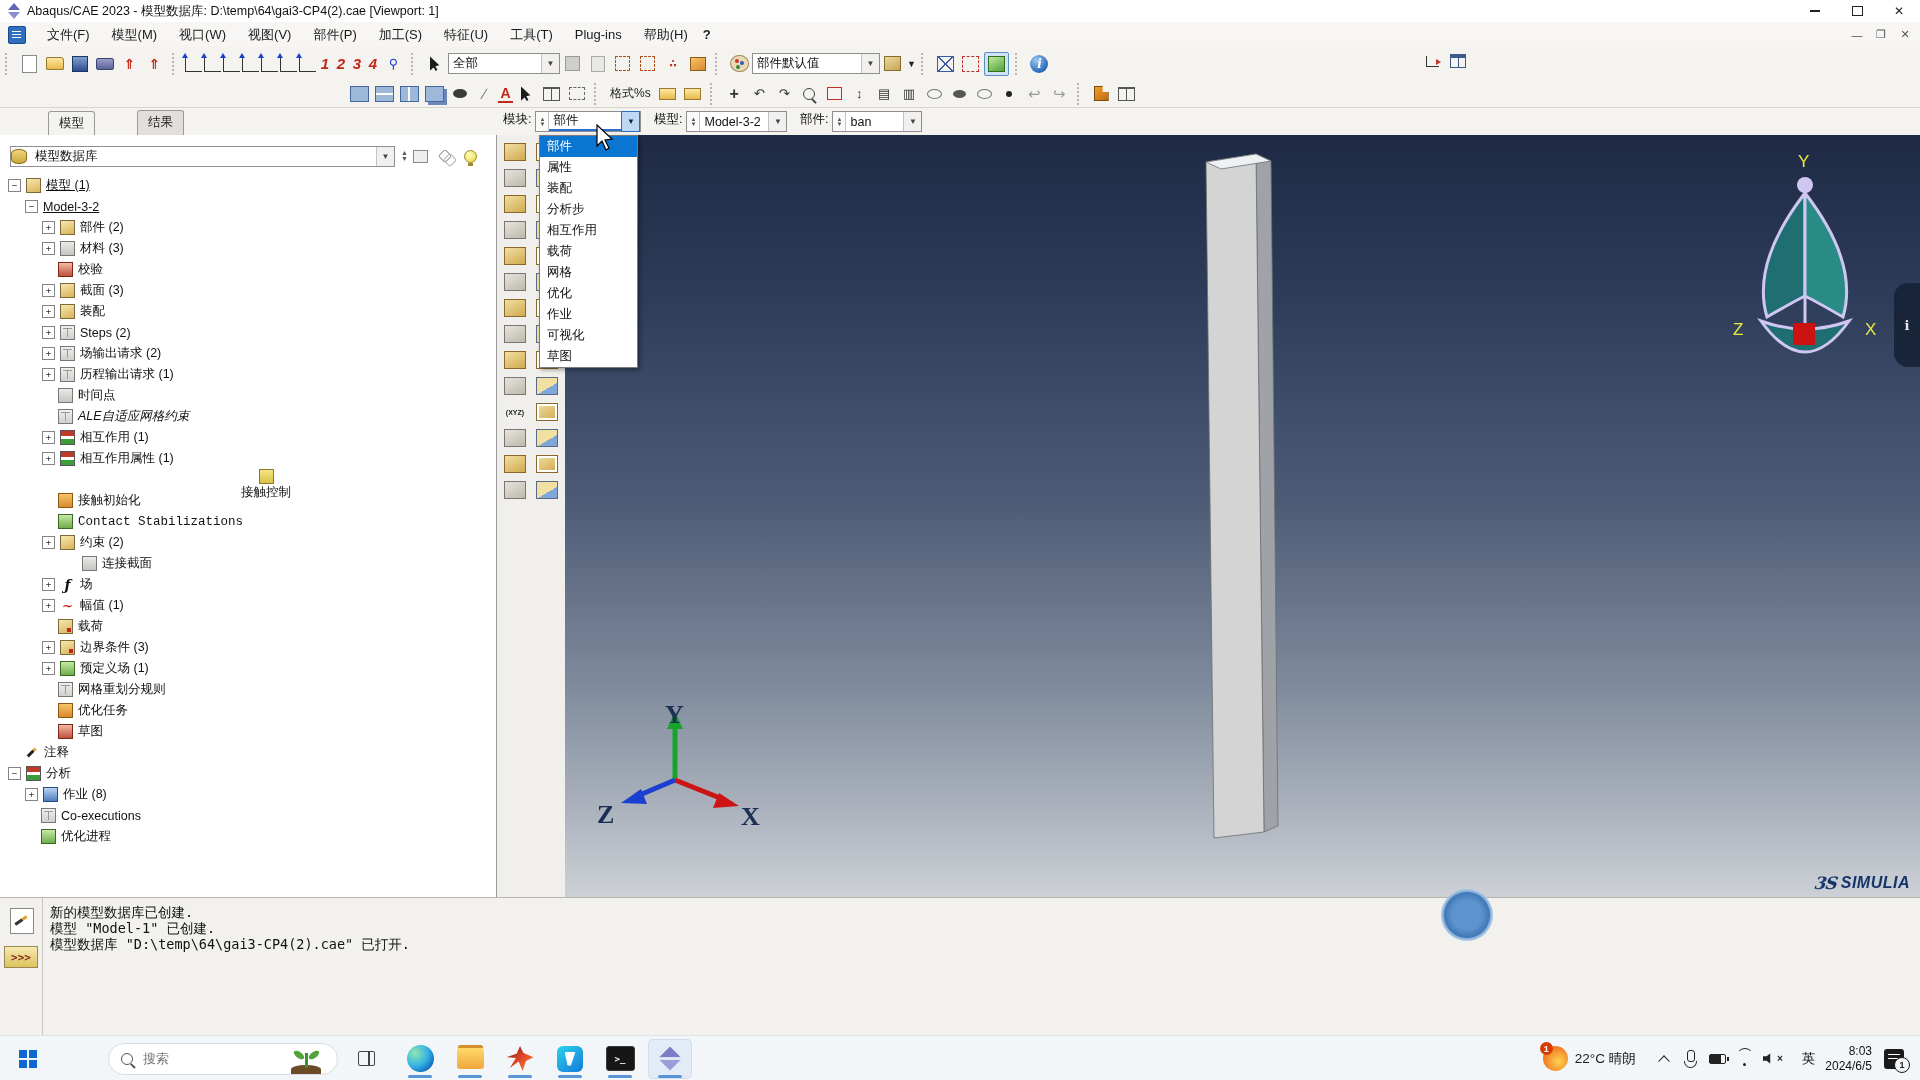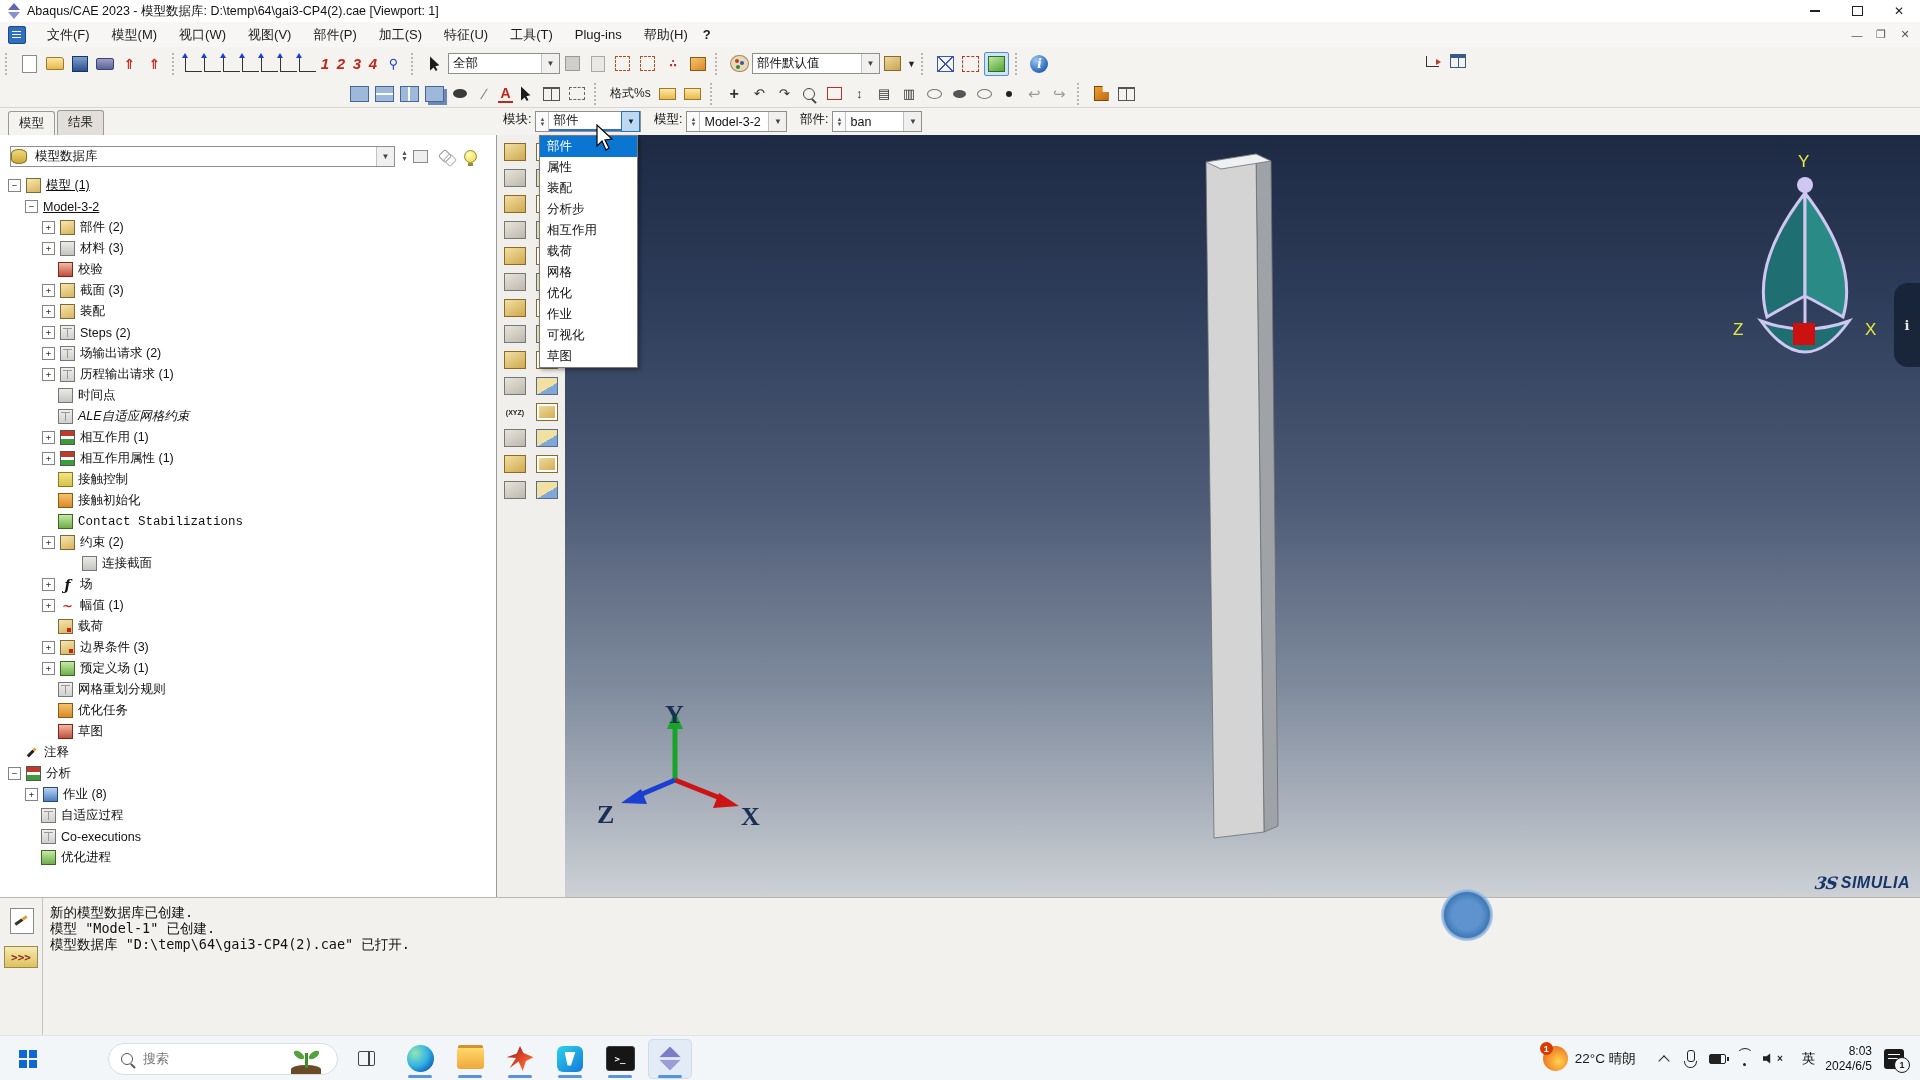--- a/index.html
+++ b/index.html
@@ -101,21 +101,21 @@
   .ic-zoom::after{content:"";position:absolute;right:4px;bottom:3px;width:6px;height:1.8px;background:#444;transform:rotate(45deg);}
   .ic-fit::before{content:"";width:13px;height:11px;border:1.4px solid #c03028;}
   .ic-oval-a::before,.ic-oval-c::before{content:"";width:13px;height:8px;border-radius:50%;border:1.4px solid #777;}
   .ic-oval-b::before{content:"";width:13px;height:8px;border-radius:50%;background:#555;}
   .ic-dot::before{content:"";width:6px;height:6px;border-radius:50%;background:#222;}
   .ic-undo,.ic-redo{color:#9a9a9a;font-size:15px;}
   .ic-builder::before{content:"";width:13px;height:13px;background:linear-gradient(140deg,#f0a030,#c06a10);border:1px solid #7a4a08;clip-path:polygon(0 0,60% 0,60% 40%,100% 40%,100% 100%,0 100%);}
   
   .contextbar{position:absolute;left:0;top:108px;width:1920px;height:27px;background:#f4f3f0;border-bottom:1px solid #b9b6b0;font-size:12.5px;}
   .tabs{position:absolute;left:8px;bottom:0;display:flex;align-items:flex-end;}
-  .tab{padding:3px 10px 4px;border:1px solid #9a9a9a;border-bottom:none;background:#e2dfda;color:#222;font-size:12.5px;margin-right:2px;border-radius:3px 3px 0 0;}
+  .tab{padding:3px 10px 4px;border:1px solid #9a9a9a;border-bottom:none;background:#e2dfda;color:#222;font-size:12.5px;margin-right:2px;border-radius:3px 3px 0 0;margin-left:40px;}
   .tab.active{background:#f4f3f0;position:relative;top:1px;}
   .ctx-group{position:absolute;top:3px;display:flex;align-items:flex-start;gap:4px;}
   .ctx-label{color:#111;}
   
   .leftpanel{position:absolute;left:0;top:135px;width:497px;height:762px;background:#ffffff;border-right:1px solid #9a9a9a;box-sizing:border-box;}
   .tree-toolbar{position:absolute;left:0;top:8px;width:100%;height:26px;display:flex;align-items:center;padding-left:10px;box-sizing:border-box;}
   .db-ic{width:14px;height:13px;background:linear-gradient(#f2d878,#caa93e);border:1px solid #8a7020;border-radius:50%/30%;margin-right:4px;flex:none;}
   .tt-spin{display:flex;flex-direction:column;font-size:7px;color:#555;line-height:6px;margin-left:6px;}
   .ic-new-group::before{content:"";width:13px;height:11px;border:1px solid #8a8a8a;background:#eee;}
   .ic-link-chain::before{content:"";width:8px;height:8px;border:1.6px solid #9a9a9a;border-radius:2px;transform:rotate(45deg);}
@@ -506,21 +506,21 @@
         <div class="trow" style="padding-left: 42px;">
           <span class="tg">+</span>
           <span class="tico g-duo"></span>
           <span class="tlabel">相互作用 (1)</span>
         </div>
         <div class="trow" style="padding-left: 42px;">
           <span class="tg">+</span>
           <span class="tico g-duo"></span>
           <span class="tlabel">相互作用属性 (1)</span>
         </div>
-        <div class="trow" style="padding-left: 42px;">
+        <div class="trow" style="padding-left: 42px; flex-direction: column;">
           <span class="tg-sp"></span>
           <span class="tico g-yellow"></span>
           <span class="tlabel">接触控制</span>
         </div>
         <div class="trow" style="padding-left: 42px;">
           <span class="tg-sp"></span>
           <span class="tico g-orange"></span>
           <span class="tlabel">接触初始化</span>
         </div>
         <div class="trow" style="padding-left: 42px; font-family: Liberation Mono, monospace;">
@@ -589,25 +589,20 @@
         </div>
         <div class="trow" style="padding-left: 8px;">
           <span class="tg">−</span>
           <span class="tico g-duo"></span>
           <span class="tlabel">分析</span>
         </div>
         <div class="trow" style="padding-left: 25px;">
           <span class="tg">+</span>
           <span class="tico g-blue"></span>
           <span class="tlabel">作业 (8)</span>
-        </div>
-        <div class="trow" style="padding-left: 25px;">
-          <span class="tg-sp"></span>
-          <span class="tico g-grid"></span>
-          <span class="tlabel">自适应过程</span>
         </div>
         <div class="trow" style="padding-left: 25px;">
           <span class="tg-sp"></span>
           <span class="tico g-grid"></span>
           <span class="tlabel">Co-executions</span>
         </div>
         <div class="trow" style="padding-left: 25px;">
           <span class="tg-sp"></span>
           <span class="tico g-green"></span>
           <span class="tlabel">优化进程</span>

